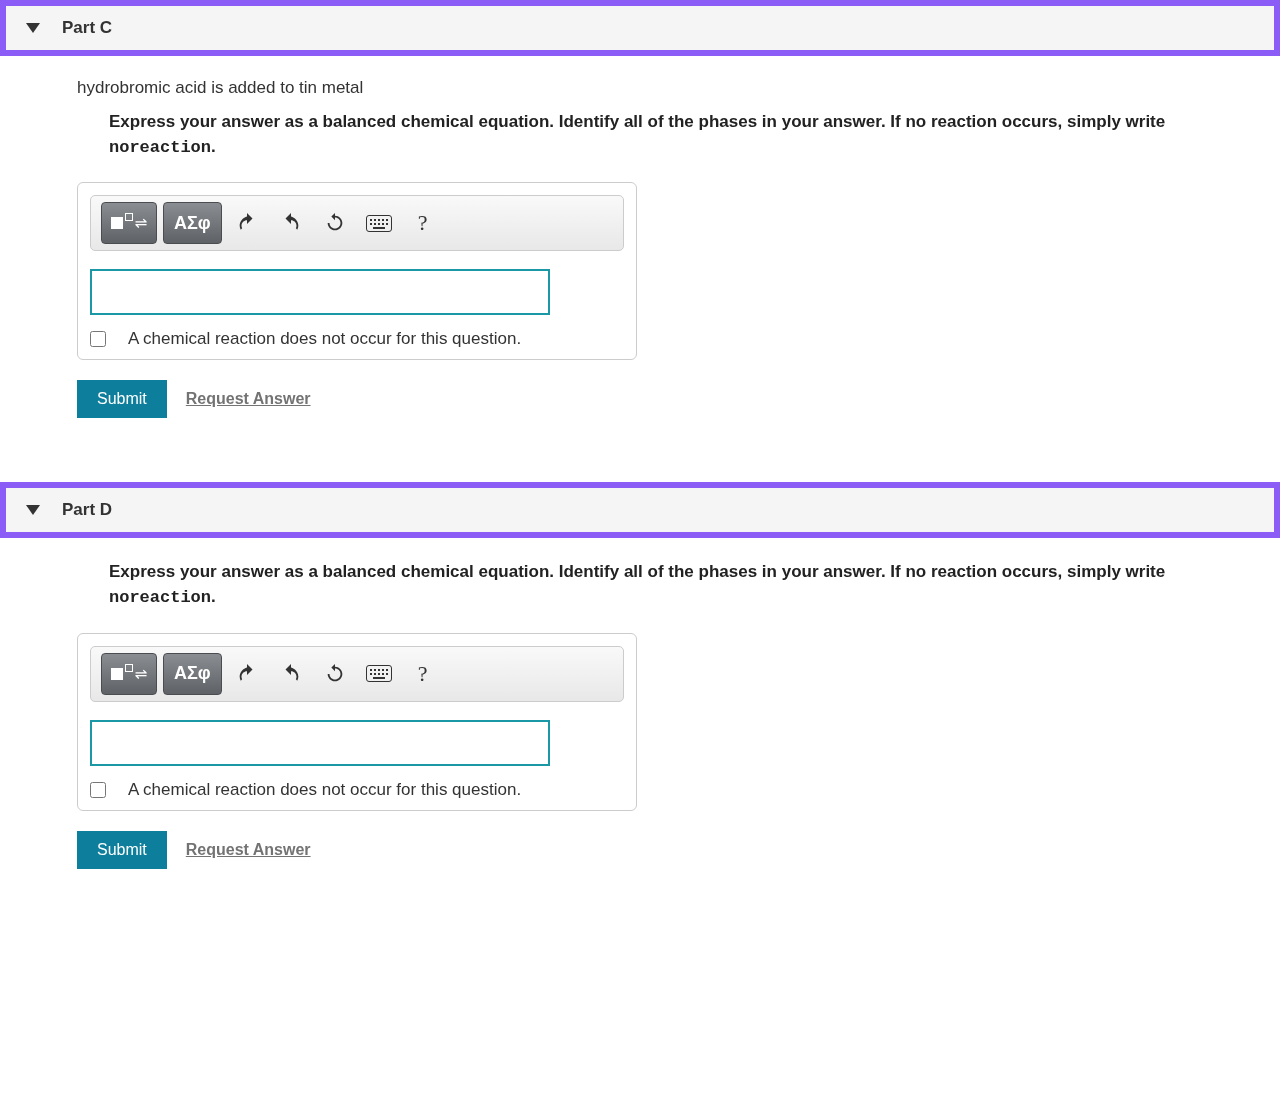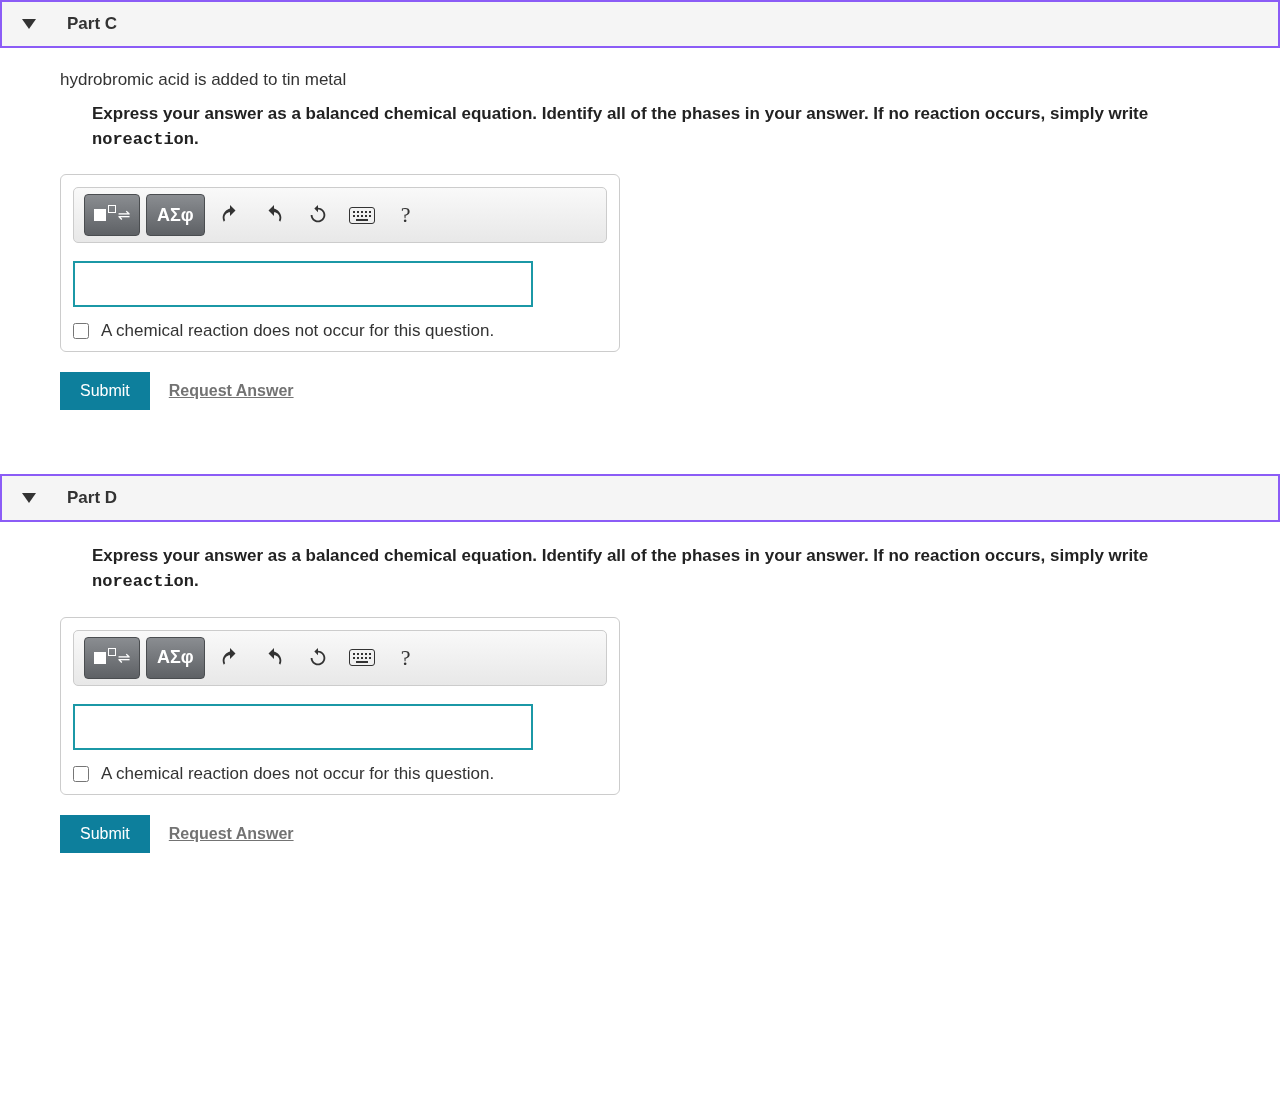--- a/index.html
+++ b/index.html
@@ -11,38 +11,38 @@
       font-family: Arial, Helvetica, sans-serif;
       color: #333;
       font-size: 16px;
       background: #fff;
     }
     .part-header {
       background: #f5f5f5;
       padding: 12px 20px;
       display: flex;
       align-items: center;
-      gap: 31px;
-      border: 2px solid #8b5cf6;
+      gap: 22px;
+      border: 6px solid #8b5cf6;
       text-align: center;
     }
     .triangle-down {
       width: 0;
       height: 0;
       border-left: 7px solid transparent;
       border-right: 7px solid transparent;
       border-top: 10px solid #333;
     }
     .part-title {
       font-weight: bold;
       font-size: 17px;
       color: #333;
     }
     .part-body {
-      padding: 22px 60px 28px 60px;
+      padding: 22px 60px 28px 77px;
     }
     .prompt {
       font-size: 17px;
       color: #333;
       margin-bottom: 12px;
     }
     .instructions {
       font-size: 17px;
       color: #222;
       font-weight: bold;
@@ -166,21 +166,21 @@
       width: 460px;
       height: 46px;
       border: 2px solid #1b98a6;
       padding: 4px 8px;
       font-size: 16px;
       margin-bottom: 14px;
     }
     .noreact-row {
       display: flex;
       align-items: center;
-      gap: 12px;
+      gap: 22px;
       font-size: 17px;
       color: #333;
     }
     .noreact-row input[type="checkbox"] {
       width: 16px;
       height: 16px;
       cursor: pointer;
     }
     .actions {
       margin-top: 20px;

